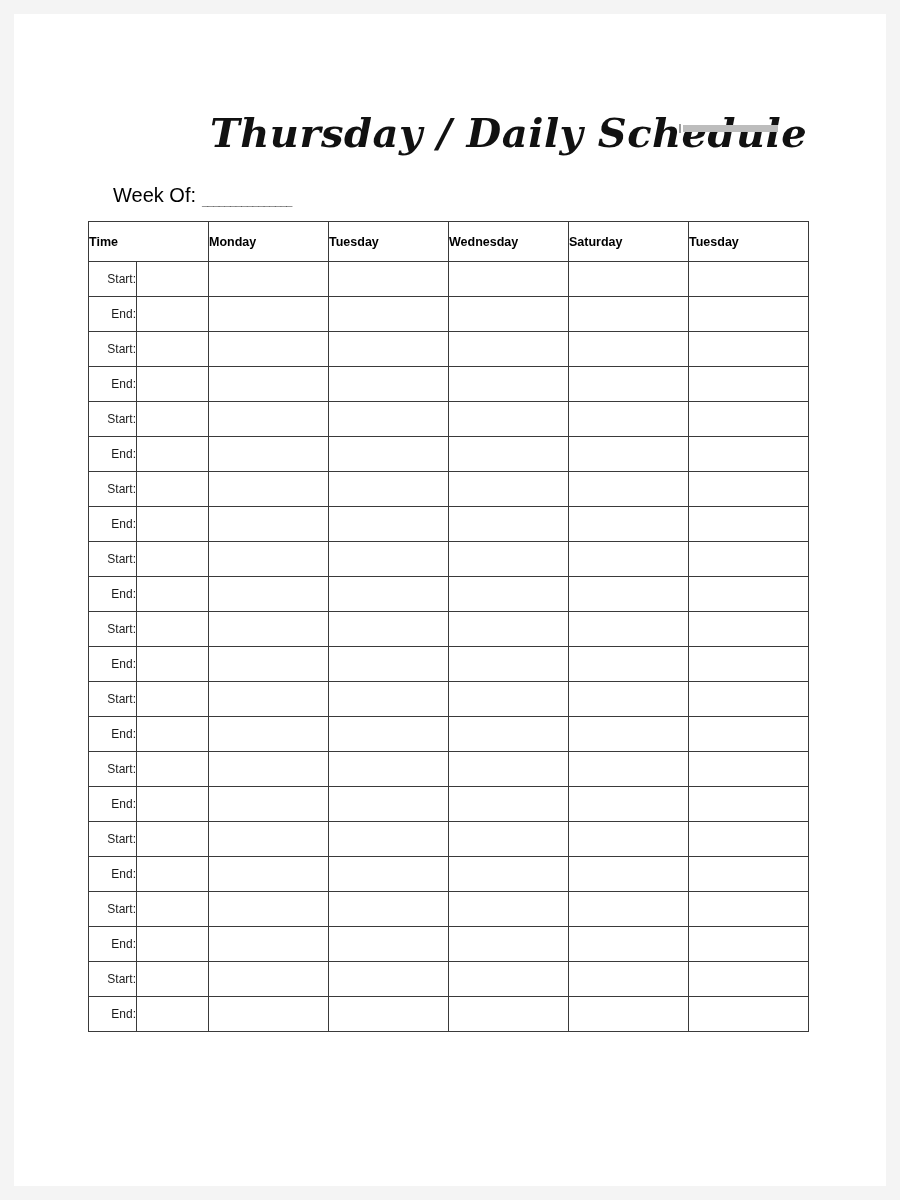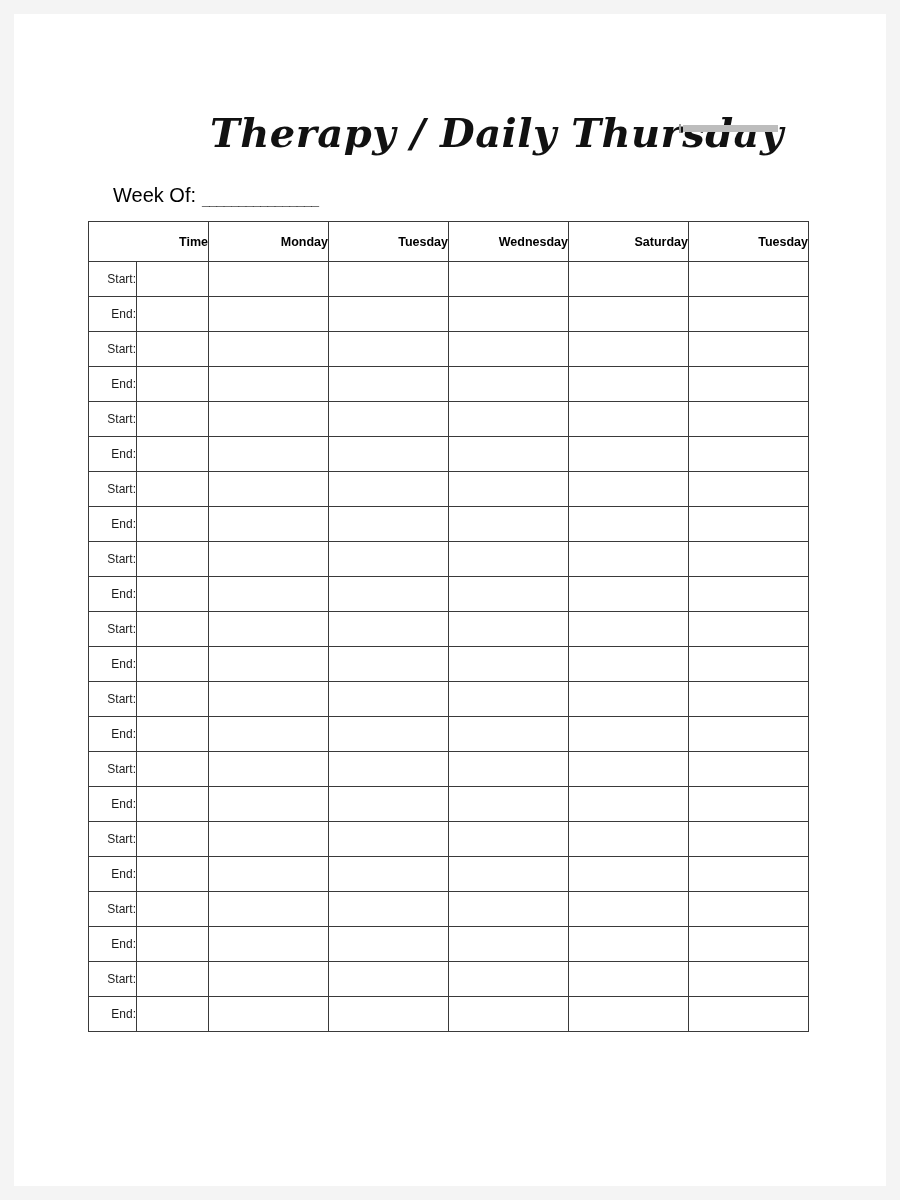--- a/index.html
+++ b/index.html
@@ -99,21 +99,21 @@
   }
   .meta-label {
     font-weight: 400;
     font-size: 20px;
     margin-right: 6px;
     margin-left: 20px;
   }
   .meta-line {
     display: inline-block;
     font-weight: 700;
-    font-size: 14px;
+    font-size: 11px;
     letter-spacing: -0.5px;
     line-height: 1;
   }
   .meta-gap {
     width: 38px;
   }
 
   table.schedule {
     margin-top: 14px;
     border-collapse: collapse;
@@ -123,21 +123,21 @@
   table.schedule th,
   table.schedule td {
     border: 1px solid #3a3a3a;
     padding: 0;
   }
   table.schedule thead th {
     height: 39px;
     font-size: 12.5px;
     font-weight: 700;
     color: #000;
-    text-align: right;
+    text-align: left;
     vertical-align: middle;
   }
   td.label-cell {
     width: 48px;
     border-right: 1px solid #3a3a3a;
     font-size: 12px;
     color: #1a1a1a;
     padding: 0 0 0 5px;
     height: 34px;
     vertical-align: middle;
@@ -161,21 +161,21 @@
   <div class="page-edge-left"></div>
   <div class="page-edge-right"></div>
   <div class="page-edge-top"></div>
   <div class="page-edge-bottom"></div>
 
   <div class="content">
 
     <div class="header-mark-tick"></div>
     <div class="header-mark"></div>
 
-    <h1 class="doc-title">Therapy / Daily Thursday</h1>
+    <h1 class="doc-title">Thursday / Daily Schedule</h1>
 
     <div class="meta-row">
       <div class="meta-field">
         <span class="meta-label">Week Of:</span>
         <span class="meta-line">________________</span>
       </div>
       <div class="meta-gap"></div>
     </div>
 
     <table class="schedule">

